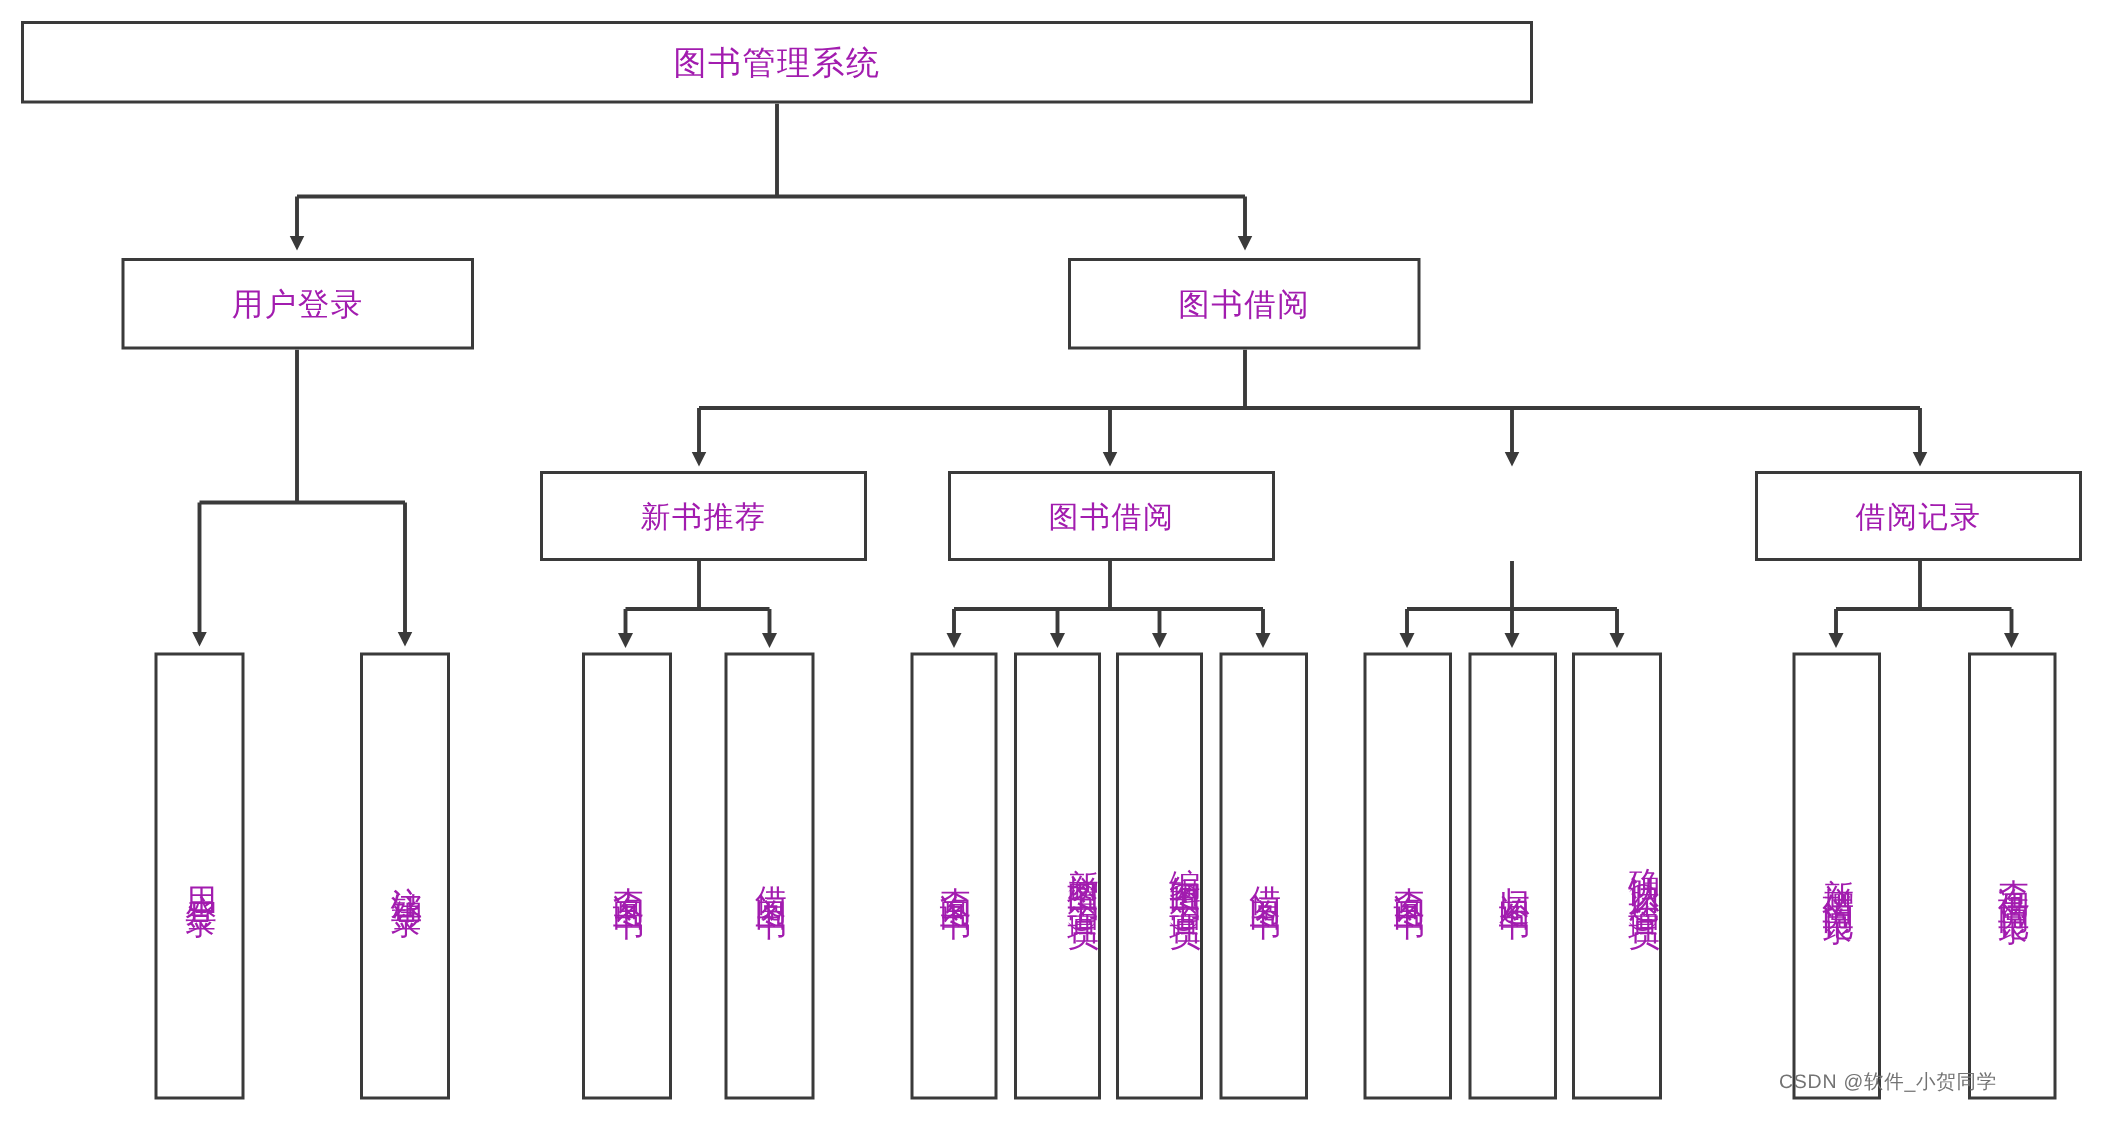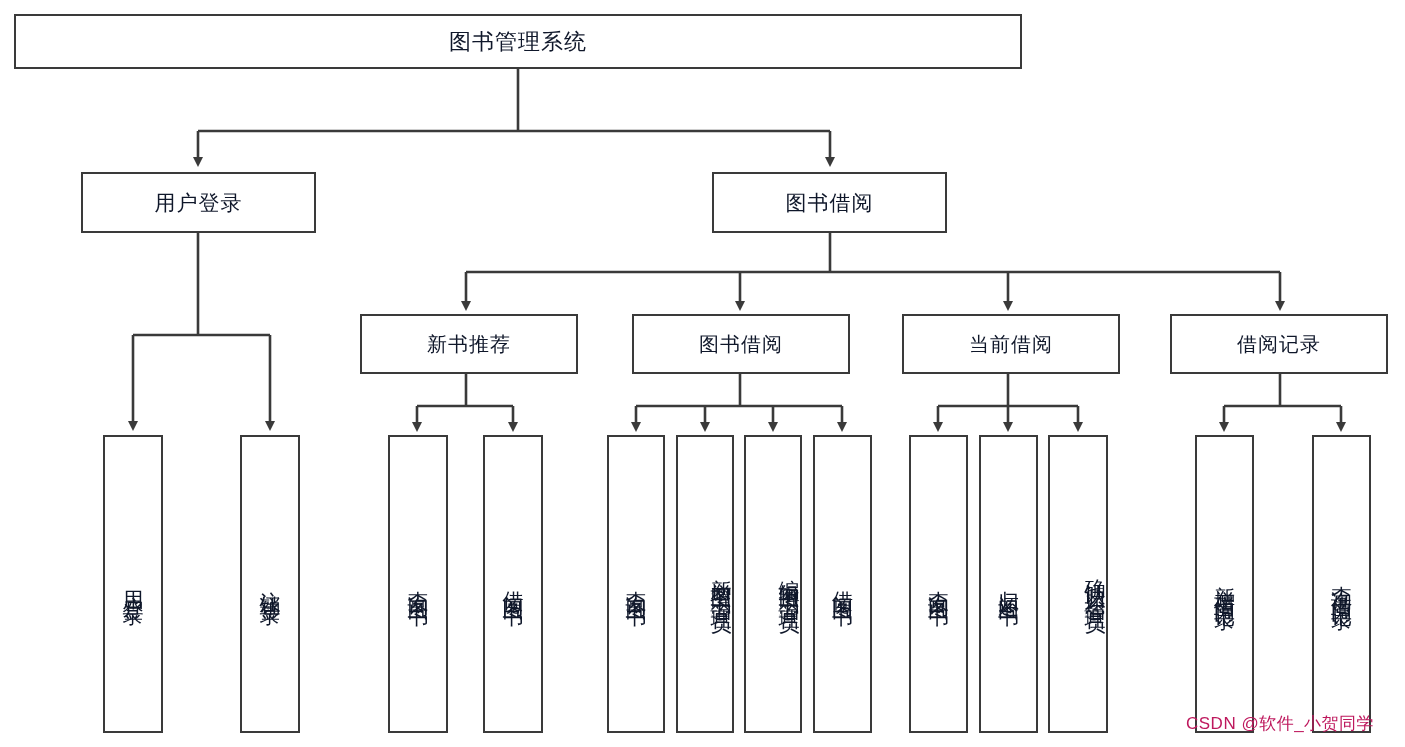--- a/index.html
+++ b/index.html
@@ -23,21 +23,21 @@
     top: 0;
     width: 1405px;
     height: 747px;
     pointer-events: none;
   }
   .node {
     position: absolute;
     box-sizing: border-box;
     border: 2px solid #3a3a3a;
     background: #ffffff;
-    color: #0f172a;
+    color: #a21caf;
     display: flex;
     align-items: center;
     justify-content: center;
     text-align: center;
   }
   .node.root {
     font-size: 22px;
     letter-spacing: 1px;
   }
   .node.level2 {
@@ -57,22 +57,22 @@
     padding: 6px 0;
   }
   .node.leaf.top-aligned {
     align-items: flex-start;
     justify-content: center;
   }
   .watermark {
     position: absolute;
     left: 1186px;
     top: 712px;
-    font-size: 17px;
-    color: #be185d;
+    font-size: 13px;
+    color: #737373;
     letter-spacing: 0.5px;
     white-space: nowrap;
   }
 </style>
 </head>
 <body>
 
 <div id="canvas">
 
   <svg id="wires" viewBox="0 0 1405 747">
@@ -136,23 +136,20 @@
   <div class="node level2" style="left:712px; top:172px; width:235px; height:61px;">
     <span>图书借阅</span>
   </div>
 
   <div class="node group" style="left:632px; top:314px; width:218px; height:60px;">
     <span>图书借阅</span>
   </div>
   <div class="node group" style="left:360px; top:314px; width:218px; height:60px;">
     <span>新书推荐</span>
   </div>
-  <div class="node group" style="left:902px; top:314px; width:218px; height:60px;">
-    <span>当前借阅</span>
-  </div>
   <div class="node group" style="left:1170px; top:314px; width:218px; height:60px;">
     <span>借阅记录</span>
   </div>
 
   <div class="node leaf" style="left:103px; top:435px; width:60px; height:298px;">
     <span>用户登录</span>
   </div>
   <div class="node leaf" style="left:240px; top:435px; width:60px; height:298px;">
     <span>注销登录</span>
   </div>

